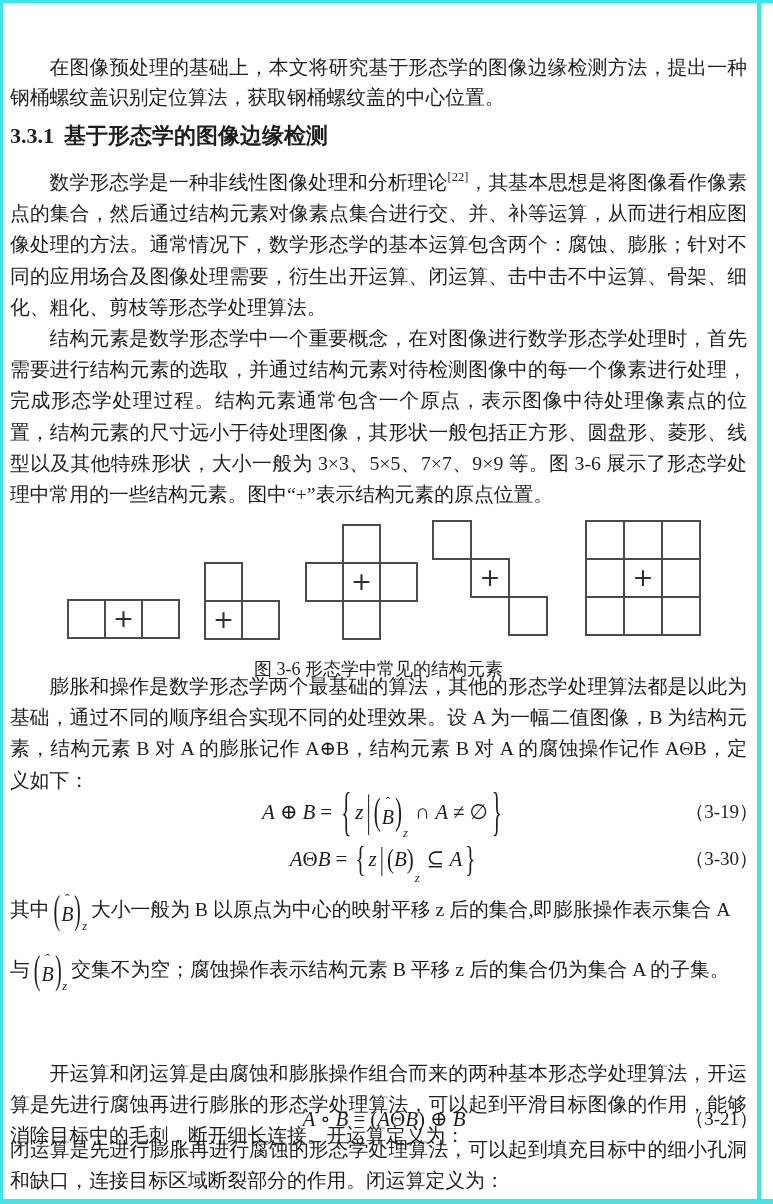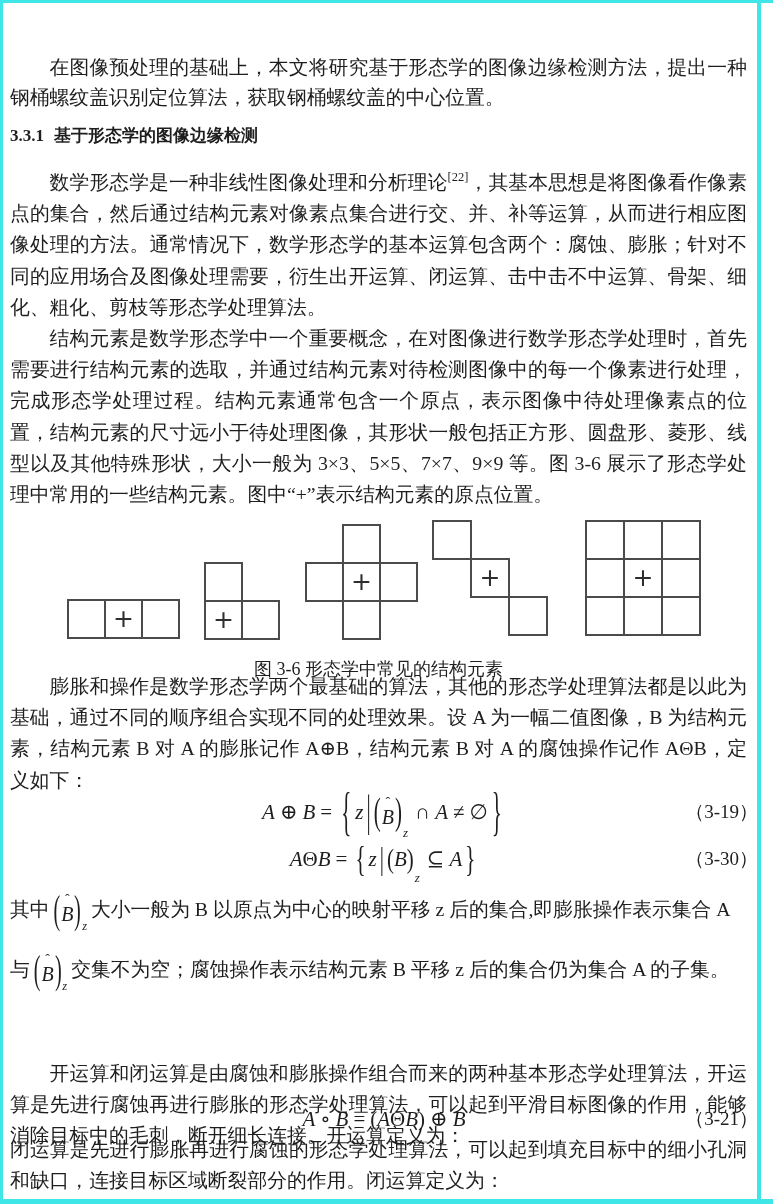--- a/index.html
+++ b/index.html
@@ -10,21 +10,21 @@
   }
   
   .b-top{position:absolute;left:0;top:0;width:773px;height:3px;background:#3fe6e8;}
   .b-left{position:absolute;left:0;top:0;width:3px;height:1204px;background:#3fe6e8;}
   .b-right{position:absolute;left:757px;top:0;width:4px;height:1204px;background:#3fe6e8;}
   .b-bottom{position:absolute;left:0;top:1199px;width:773px;height:5px;background:#3fe6e8;}
 
   .blk{position:absolute;left:10px;width:737px;}
   .h1{font-size:24px;font-weight:700;line-height:28px;white-space:nowrap;}
   .h1 .num{margin-right:14px;letter-spacing:.5px;}
-  .h2{font-size:17px;font-weight:700;line-height:26px;white-space:nowrap;}
+  .h2{font-size:22px;font-weight:700;line-height:26px;white-space:nowrap;}
   .h2 .num{margin-right:10px;}
   .body-p{font-size:19.8px;line-height:31.2px;text-align:justify;margin:0;
           word-break:break-all;}
   .indent{text-indent:39.6px;}
   sup.ref{font-size:12.5px;line-height:0;vertical-align:8px;}
 
   
   .figure{position:absolute;left:0;top:515px;width:773px;height:126px;}
   .cell{position:absolute;border:2px solid #4b4b4b;box-sizing:border-box;background:transparent;
         display:flex;align-items:center;justify-content:center;}

